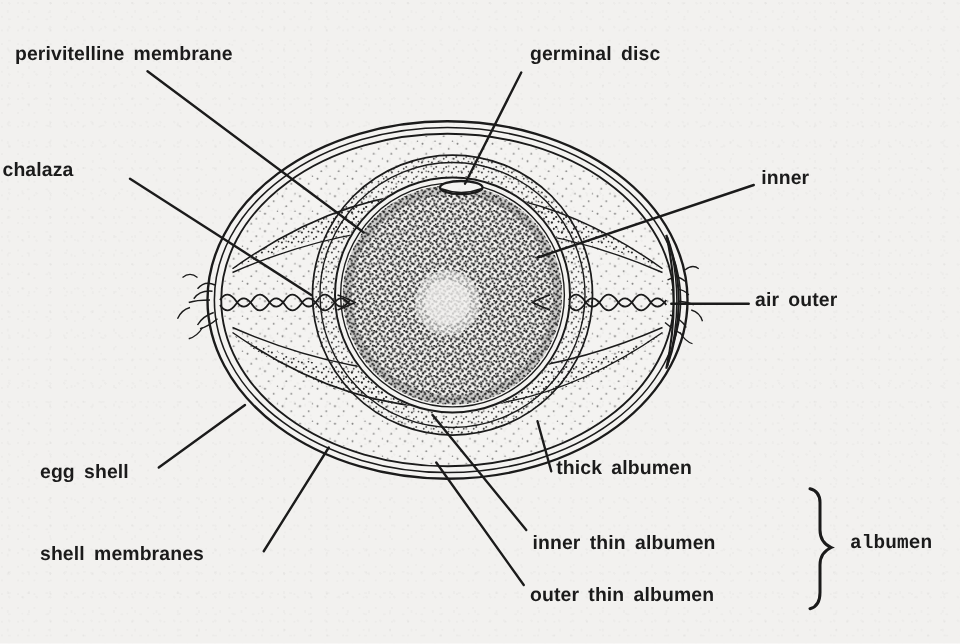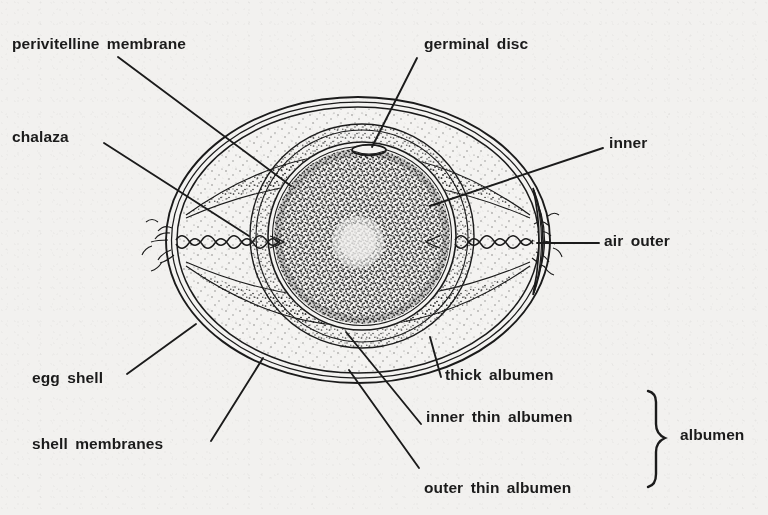--- a/index.html
+++ b/index.html
@@ -204,31 +204,31 @@
                q 8,2 8,11 l 0,22 q 0,10 9,14 q -9,4 -9,14 l 0,22 q 0,11 -8,13" fill="none" stroke="#1b1b1b" stroke-width="2.4" stroke-linecap="round"></path>
     </g>
   </svg>
 
   <div id="paper-texture"></div>
 
   <div class="lbl" style="left:12px;  top:36px;">perivitelline  membrane</div>
 
   <div class="lbl" style="left:424px; top:36px;">germinal  disc</div>
 
-  <div class="lbl" style="left:12px;  top:129px;">chalaza</div>
+  <div class="lbl" style="left:2px;  top:129px;">chalaza</div>
 
   <div class="lbl" style="left:609px; top:135px;">inner</div>
 
   <div class="lbl" style="left:604px; top:233px;">air  outer</div>
 
   <div class="lbl" style="left:32px;  top:370px;">egg  shell</div>
 
   <div class="lbl" style="left:32px;  top:436px;">shell  membranes</div>
 
   <div class="lbl" style="left:445px; top:367px;">thick  albumen</div>
 
-  <div class="lbl" style="left:426px; top:409px;">inner  thin  albumen</div>
-
-  <div class="lbl" style="left:424px; top:480px;">outer  thin  albumen</div>
-
-  <div class="lbl" style="left:680px; top:427px;">albumen</div>
+  <div class="lbl" style="left:426px; top:427px;">inner  thin  albumen</div>
+
+  <div class="lbl" style="left:424px; top:469px;">outer  thin  albumen</div>
+
+  <div class="lbl" style="left:680px; top:427px;font-family:Liberation Mono, monospace;">albumen</div>
 
 </div>
 
 </body></html>

